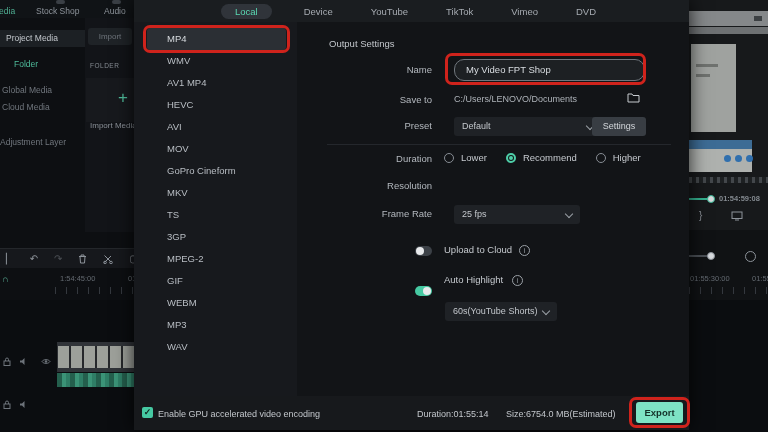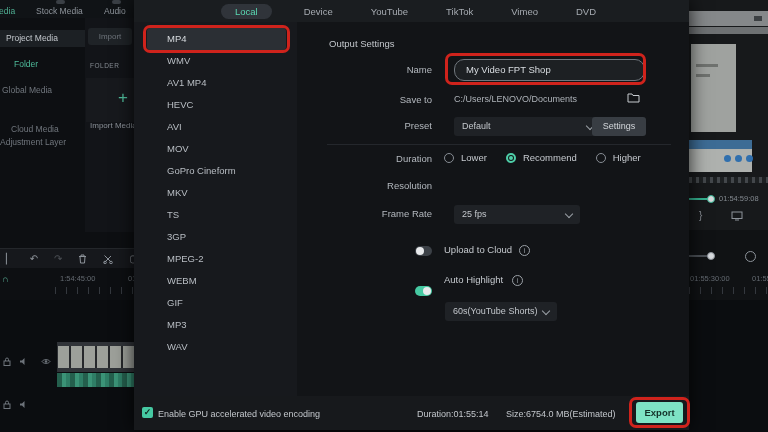--- a/index.html
+++ b/index.html
@@ -38,21 +38,21 @@
   
   .pv-bar{background:#85888a;}
   .pv-win{background:#9fa29f;}
   .pv-blue{background:#3d6c95;}
   .pv-body{background:#aeb1ae;}
   .bluedot{width:7px;height:7px;border-radius:50%;background:#2f6fae;}
   .tealline{height:2px;background:#35b391;}
   .knob{width:6px;height:6px;border-radius:50%;background:#d7dadd;border:1px solid #35b391;}
   .grayline{height:2px;background:#4a4f55;}
   .ringicon{width:9px;height:9px;border:1px solid #8d939a;border-radius:50%;}
-  .pv-time{font-size:7.5px;color:#83898f;white-space:nowrap;}
+  .pv-time{font-size:7.5px;color:#83898f;white-space:nowrap;font-weight:bold;}
   
   .dialog{left:134px;top:0;width:555px;height:430px;background:#fdba74;
           box-shadow:0 0 18px rgba(0,0,0,.8);}
   .dlg-head{left:0;top:0;width:555px;height:22px;background:#1a1d20;display:flex;
             justify-content:center;align-items:center;gap:26px;}
   .tab{font-size:9.5px;color:#a6abb1;padding:2px 6px;white-space:nowrap;}
   .tab.active{background:#30343a;color:#5ad8b2;border-radius:10px;padding:2px 14px;}
   .fmt-panel{left:0;top:22px;width:163px;height:374px;background:#17191d;padding-top:6px;box-sizing:border-box;}
   .fmt{height:22px;line-height:22px;font-size:9.5px;color:#b9bec4;margin:0 11px 0 13px;
        padding-left:20px;border-radius:3px;white-space:nowrap;}
@@ -93,28 +93,28 @@
 </head>
 <body>
 
 <div class="stage">
 
   <div class="abs bg-left">
     <div class="abs bg-topbar">
       <div class="abs iconstub" style="left:56px;top:0;width:9px;height:4px"></div>
       <div class="abs iconstub" style="left:112px;top:0;width:9px;height:4px"></div>
       <span class="abs bg-tab teal" style="left:-8px">Media</span>
-      <span class="abs bg-tab" style="left:36px">Stock Media</span>
+      <span class="abs bg-tab" style="left:36px">Stock Shop</span>
       <span class="abs bg-tab" style="left:104px">Audio</span>
     </div>
 
     <div class="abs side-item active" style="top:30px">Project Media</div>
     <div class="abs side-item teal" style="top:56px">Folder</div>
     <div class="abs side-item" style="top:82px;padding-left:2px">Global Media</div>
-    <div class="abs side-item" style="top:121px;padding-left:11px">Cloud Media</div>
+    <div class="abs side-item" style="top:99px;padding-left:2px">Cloud Media</div>
     <div class="abs side-item" style="top:134px;padding-left:0">Adjustment Layer</div>
 
     <div class="abs panelB">
       <div class="abs import-btn">Import</div>
       <div class="abs folder-lab">FOLDER</div>
       <div class="abs plus-tile"></div>
       <div class="abs plus-glyph">+</div>
       <div class="abs importme">Import Media</div>
     </div>
 
@@ -234,22 +234,22 @@
       <div class="fmt">WMV</div>
       <div class="fmt">AV1 MP4</div>
       <div class="fmt">HEVC</div>
       <div class="fmt">AVI</div>
       <div class="fmt">MOV</div>
       <div class="fmt">GoPro Cineform</div>
       <div class="fmt">MKV</div>
       <div class="fmt">TS</div>
       <div class="fmt">3GP</div>
       <div class="fmt">MPEG-2</div>
+      <div class="fmt">GIF</div>
       <div class="fmt">WEBM</div>
-      <div class="fmt">GIF</div>
       <div class="fmt">MP3</div>
       <div class="fmt">WAV</div>
     </div>
     <div class="abs redbox" style="left:9px;top:25px;width:147px;height:28px"></div>
 
     <div class="abs set-panel">
       <span class="abs sec-title">Output Settings</span>
 
       <span class="abs flabel" style="top:42px">Name</span>
       <div class="abs input" style="top:37px">My Video FPT Shop</div>

